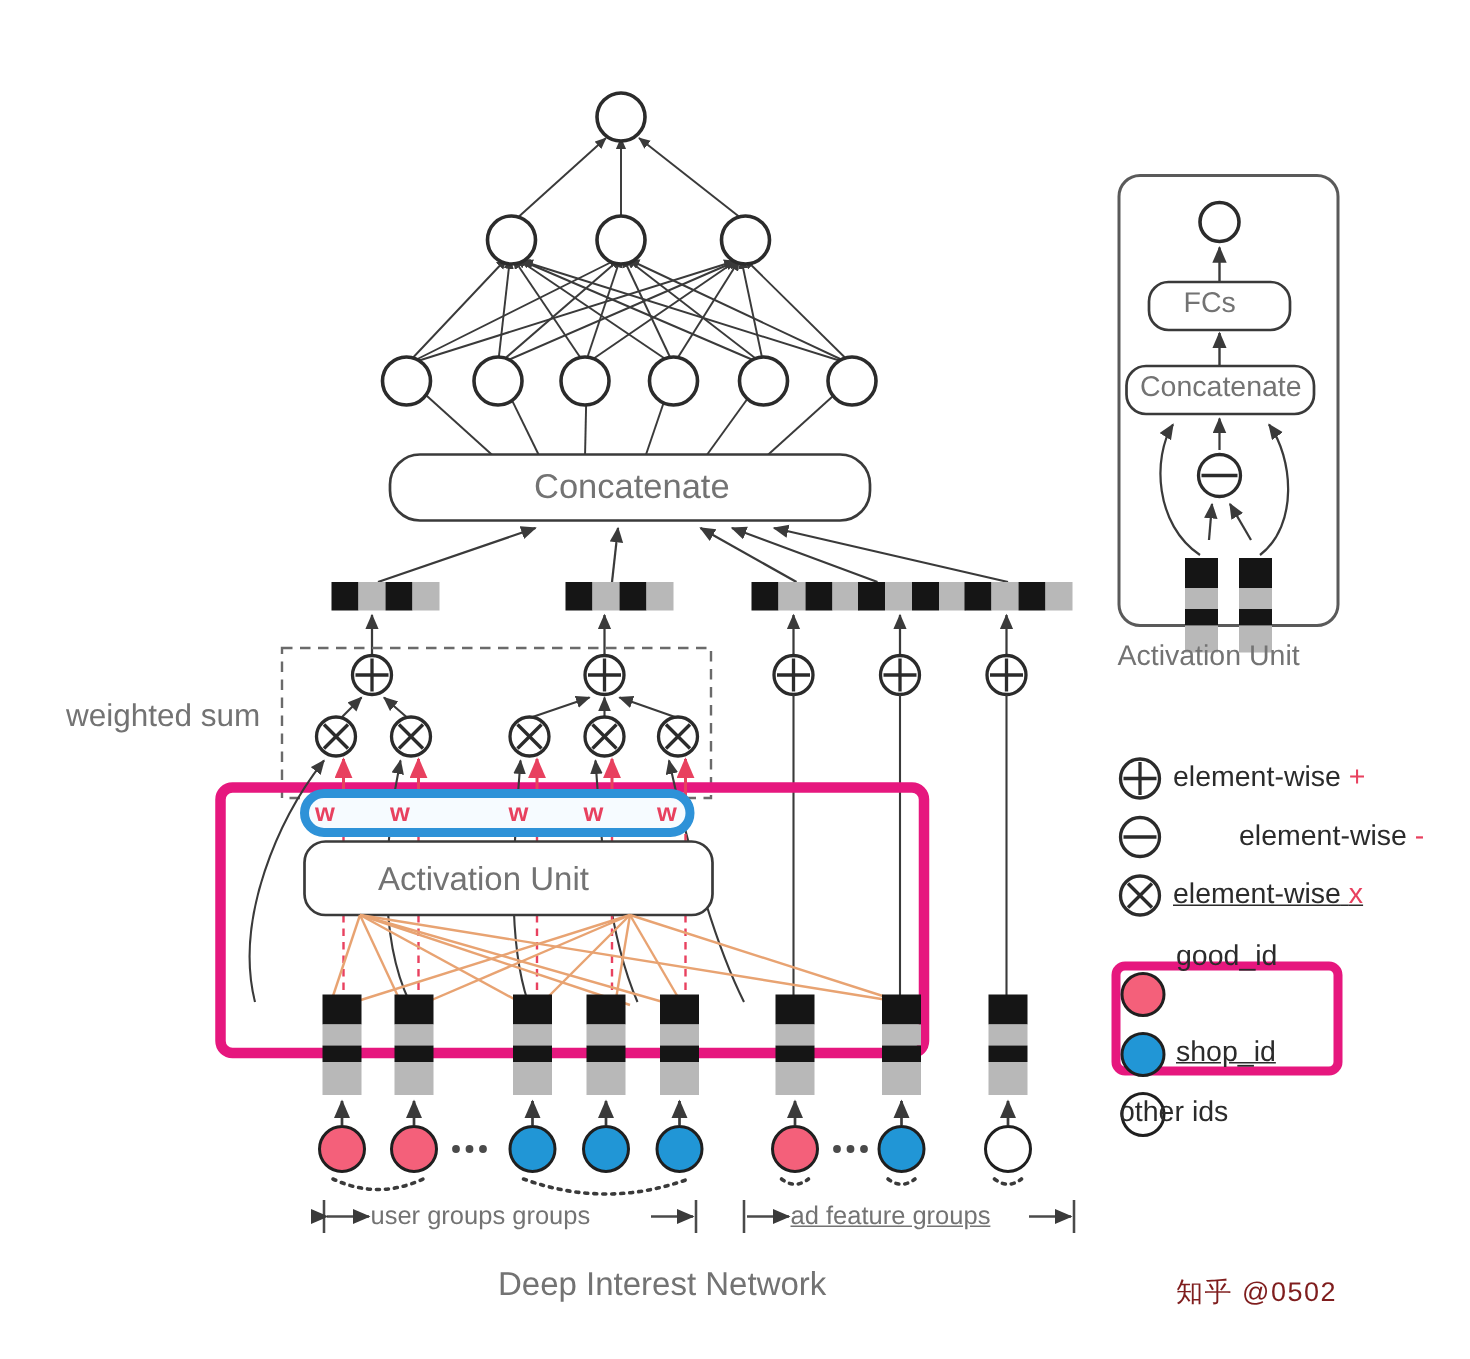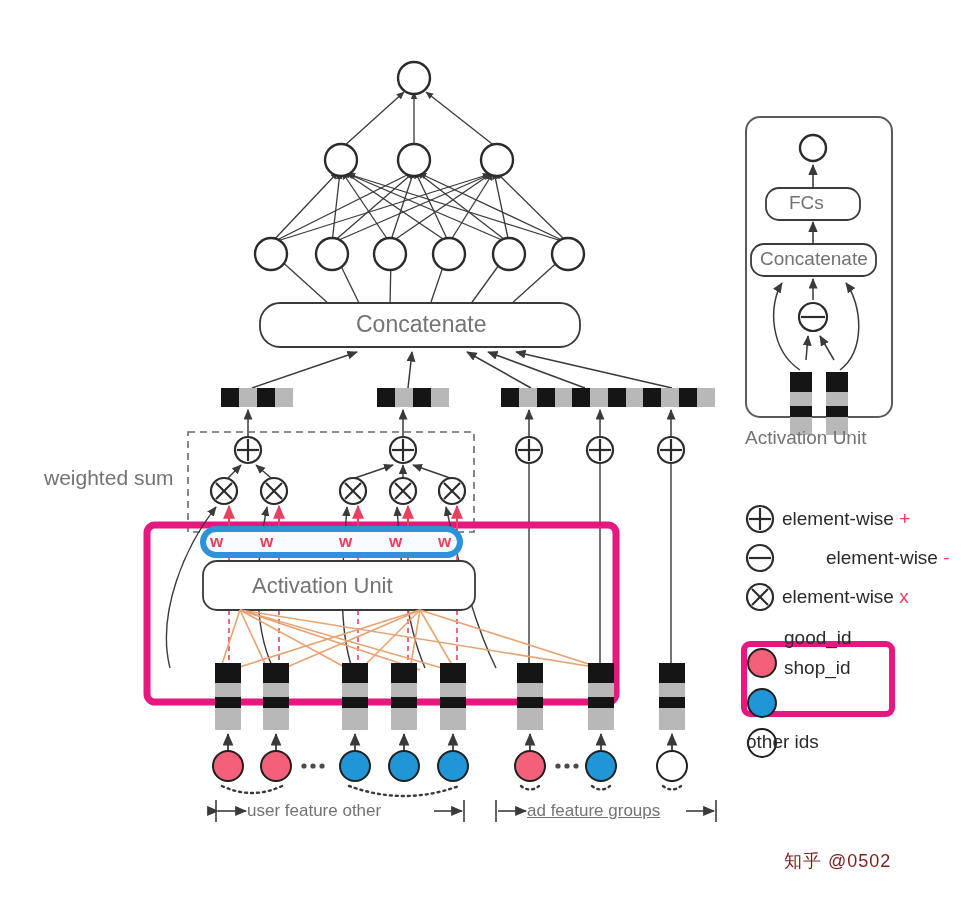--- a/index.html
+++ b/index.html
@@ -421,45 +421,46 @@
   <rect x="744" y="644" width="148" height="70" rx="6" ry="6" fill="none" stroke="#e6177e" stroke-width="6"></rect>
 
   <circle cx="762" cy="663" r="14" fill="#f4607a" stroke="#1f1f1f" stroke-width="2"></circle>
   <circle cx="762" cy="703" r="14" fill="#2196d6" stroke="#1f1f1f" stroke-width="2"></circle>
   <circle cx="762" cy="743" r="14" fill="#ffffff" stroke="#1f1f1f" stroke-width="2"></circle>
 </svg>
 
 <div class="lbl ws">weighted sum</div>
 <div class="lbl au-main">Activation Unit</div>
 <div class="lbl concat-main">Concatenate</div>
-<div class="lbl ufg">user feature other</div>
+<div class="lbl title">Deep Interest Network</div>
+<div class="lbl ufg">user groups groups</div>
 <div class="lbl afg">ad feature groups</div>
 
 <div class="lbl fcs">FCs</div>
 <div class="lbl ccat2">Concatenate</div>
 <div class="lbl au-cap">Activation Unit</div>
 
 <div style="position:absolute;left:210px;top:532px;font-size:17px;color:#e8415f;font-weight:bold;">w</div>
 <div style="position:absolute;left:260px;top:532px;font-size:17px;color:#e8415f;font-weight:bold;">w</div>
 <div style="position:absolute;left:339px;top:532px;font-size:17px;color:#e8415f;font-weight:bold;">w</div>
 <div style="position:absolute;left:389px;top:532px;font-size:17px;color:#e8415f;font-weight:bold;">w</div>
 <div style="position:absolute;left:438px;top:532px;font-size:17px;color:#e8415f;font-weight:bold;">w</div>
 
 <div class="lgtxt" style="left:782px;top:508px;">
   <span>element-wise</span>
   <span class="lgop">+</span>
 </div>
 <div class="lgtxt" style="left:826px;top:547px;">
   <span>element-wise</span>
   <span class="lgop">-</span>
 </div>
-<div class="lgtxt" style="left:782px;top:586px;">
+<div class="lgtxt" style="left:782px;top:586px;text-decoration:underline;">
   <span>element-wise</span>
   <span class="lgop">x</span>
 </div>
 
 <div class="lgtxt" style="left:784px;top:627px;">good_id</div>
-<div class="lgtxt" style="left:784px;top:657px;">shop_id</div>
+<div class="lgtxt" style="left:784px;top:691px;text-decoration:underline;">shop_id</div>
 <div class="lgtxt" style="left:746px;top:731px;">other ids</div>
 
 <div class="wm">知乎 @0502</div>
 
 </div>
 
 </body></html>

